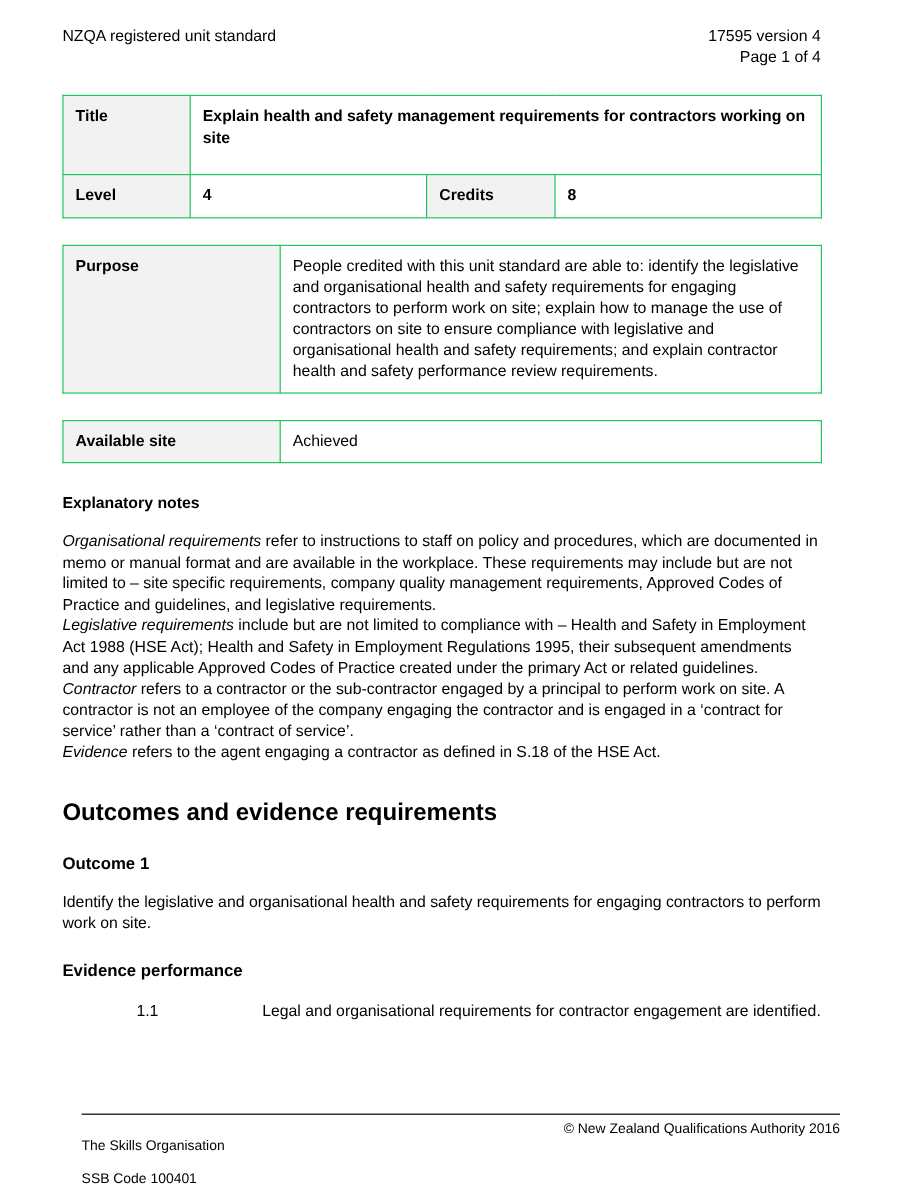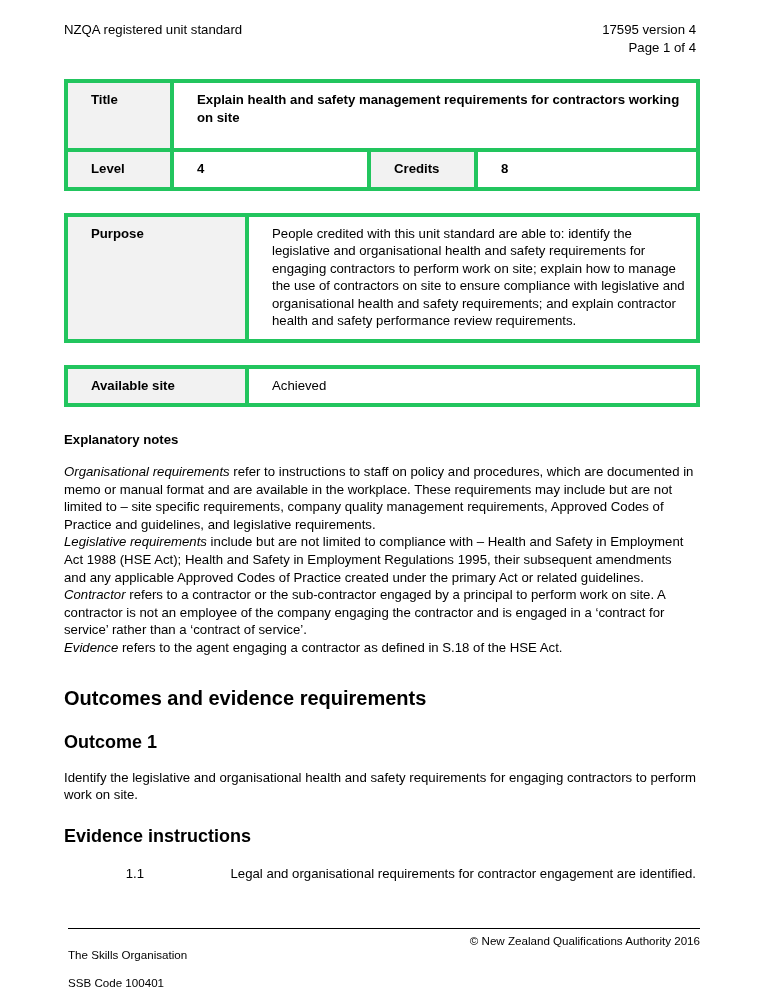--- a/index.html
+++ b/index.html
@@ -17,21 +17,21 @@
     width: 768px;
     height: 994px;
     margin: 0 auto;
     background: #ffffff;
     box-sizing: border-box;
     padding: 0;
     overflow: hidden;
   }
   .content {
     position: absolute;
-    left: 64px;
+    left: 52px;
     top: 0;
     width: 632px;
   }
 
   
   .doc-header {
     display: flex;
     justify-content: space-between;
     align-items: flex-start;
     padding-top: 21px;
@@ -48,22 +48,22 @@
 
   
   .info-table {
     border-collapse: collapse;
     width: 632px;
     table-layout: fixed;
     font-size: 13.2px;
     line-height: 17.5px;
   }
   .info-table td {
-    border: 4px solid #22c55e;
-    padding: 8px 10px 9px 23px;
+    border: 1px solid #22c55e;
+    padding: 8px 10px 9px 10px;
     vertical-align: top;
   }
   .info-table td.label {
     background: #f2f2f2;
     font-weight: bold;
   }
   .info-table td.value {
     background: #ffffff;
   }
   .tbl-title-level { margin-top: 22px; }
@@ -87,21 +87,21 @@
   .body-block {
     font-size: 13.2px;
     line-height: 17.6px;
     margin-top: 16px;
   }
   .body-block p {
     margin: 0;
   }
   .sub-heading {
     font-weight: bold;
-    font-size: 18px;
+    font-size: 14px;
     margin-top: 22px;
   }
   .para {
     font-size: 13.2px;
     line-height: 17.6px;
     margin-top: 16px;
   }
   .term { font-style: italic; }
 
   .evidence-row {
@@ -213,21 +213,21 @@
       <p><span class="term">Contractor</span><span> refers to a contractor or the sub-contractor engaged by a principal to perform work on site.  A contractor is not an employee of the company engaging the contractor and is engaged in a ‘contract for service’ rather than a ‘contract of service’.</span></p>
       <p><span class="term">Evidence</span><span> refers to the agent engaging a contractor as defined in S.18 of the HSE Act.</span></p>
     </div>
 
     <div class="heading-big">Outcomes and evidence requirements</div>
 
     <div class="sub-heading">Outcome 1</div>
 
     <div class="para">Identify the legislative and organisational health and safety requirements for engaging contractors to perform work on site.</div>
 
-    <div class="sub-heading">Evidence instructions</div>
+    <div class="sub-heading">Evidence performance</div>
 
     <div class="evidence-row">
       <div class="num">1.1</div>
       <div class="txt">Legal and organisational requirements for contractor engagement are identified.</div>
     </div>
 
   </div>
 
   <div class="doc-footer">
     <div class="footer-rule"></div>

